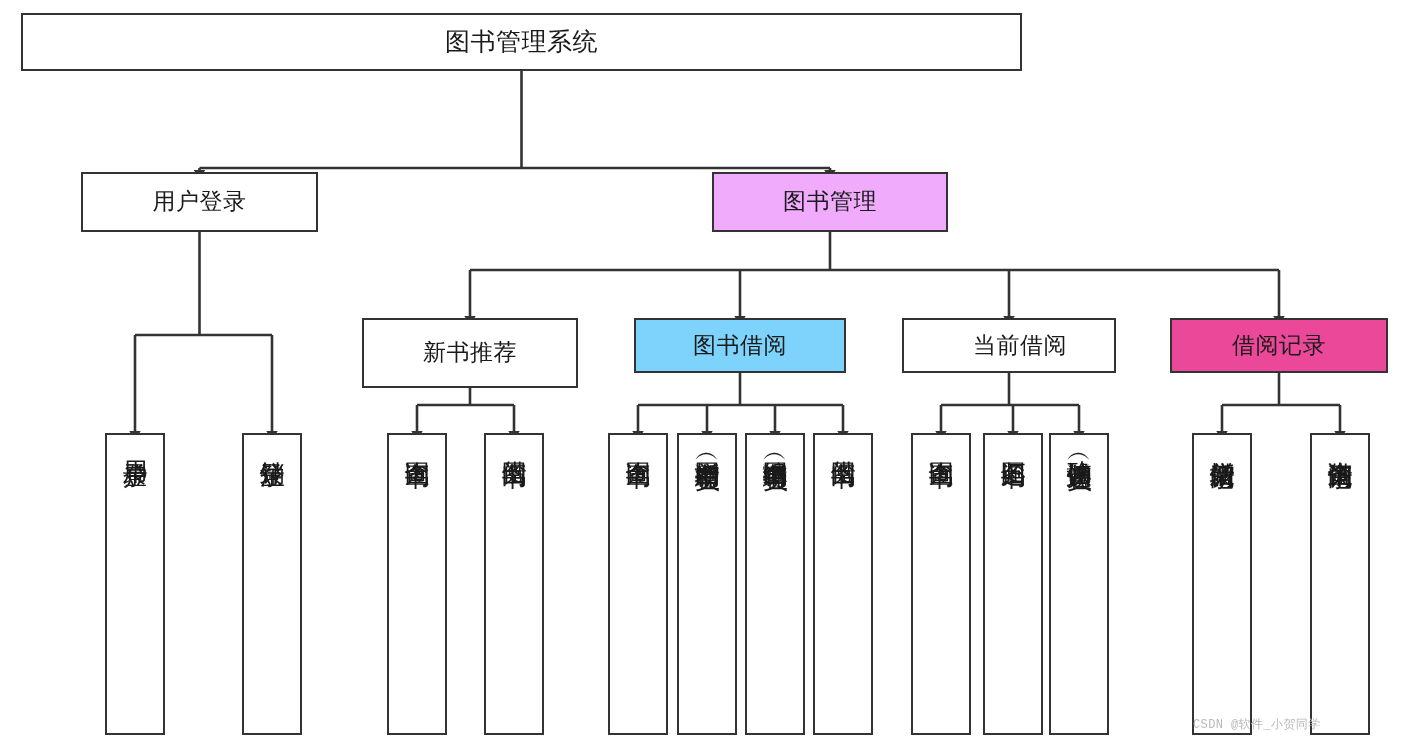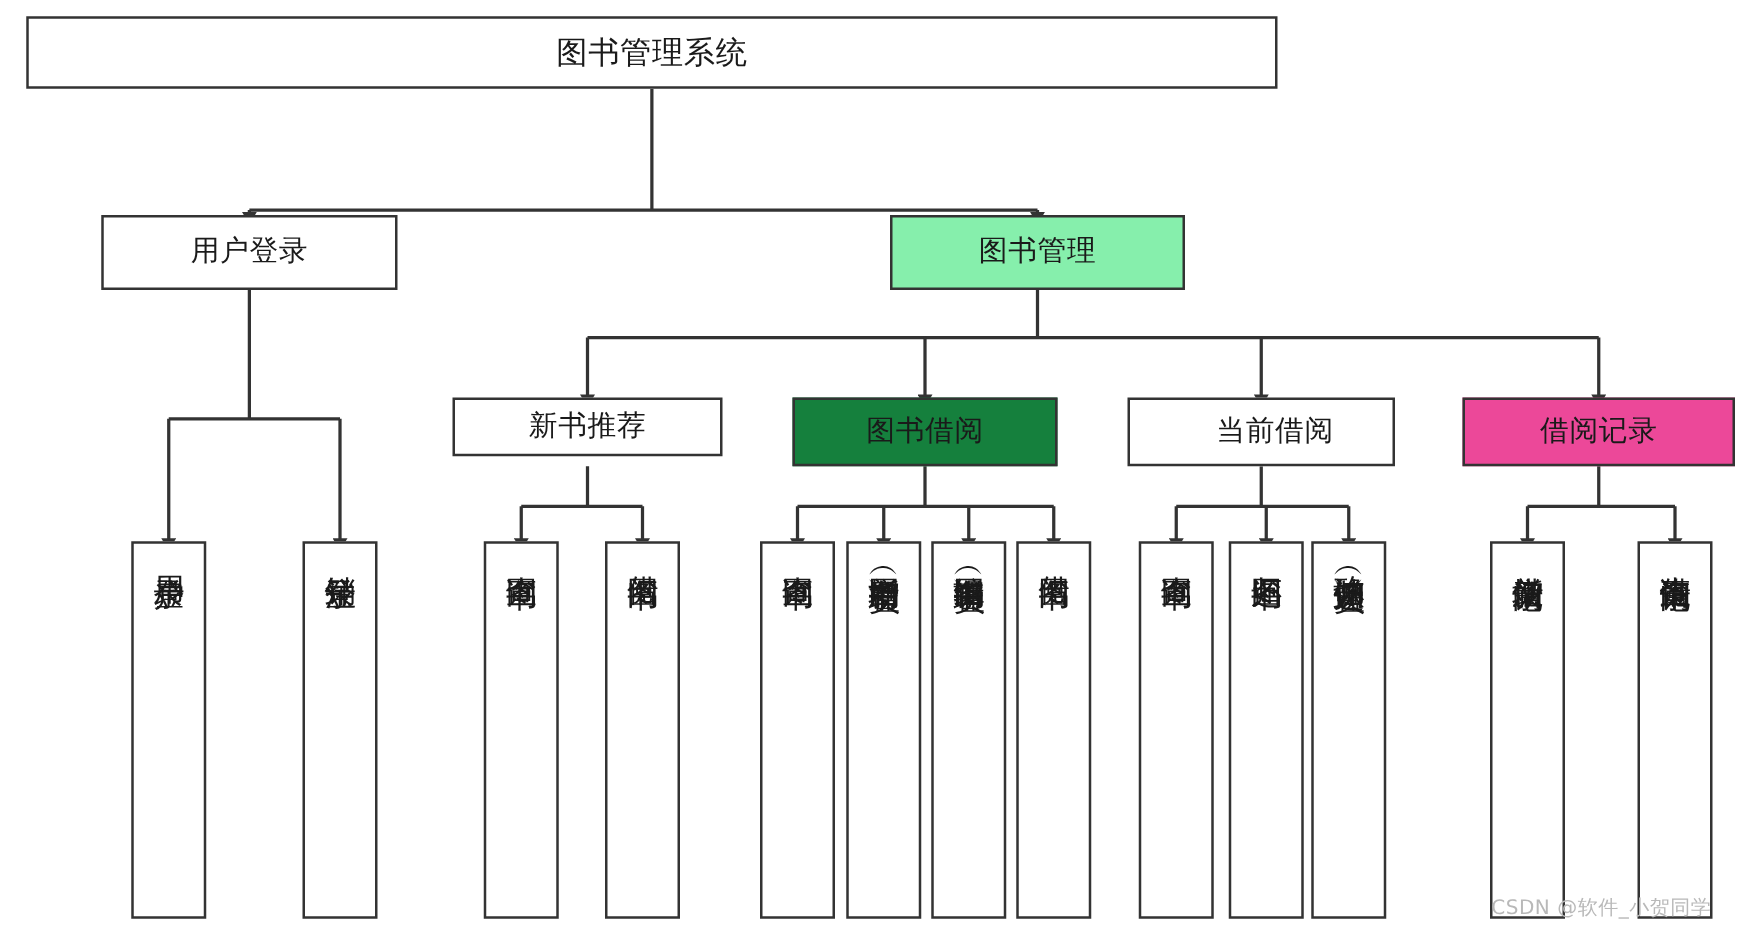--- a/index.html
+++ b/index.html
@@ -58,24 +58,25 @@
     font-size: 25px;
     letter-spacing: 1px;
     white-space: nowrap;
   }
   #node-root .node-label {
     font-size: 25px;
   }
   .watermark {
     position: absolute;
     color: #b9b9b9;
-    font-size: 16px;
+    font-size: 12px;
     letter-spacing: 0.4px;
     white-space: nowrap;
     user-select: none;
+    font-family: Liberation Mono, monospace;
   }
 </style>
 </head>
 <body>
 
 <div id="diagram-root">
 
   <svg id="edges-layer" viewBox="0 0 1405 747" width="1405" height="747" xmlns="http://www.w3.org/2000/svg">
     <defs>
       <marker id="arrowhead" markerWidth="10" markerHeight="12" refX="1.5" refY="6" orient="auto" markerUnits="userSpaceOnUse">
@@ -119,27 +120,27 @@
       </g>
   </svg>
 
   <div id="nodes-layer">
       <div class="node horizontal" id="node-root" style="left: 21px; top: 13px; width: 1001px; height: 58px; border-color: rgb(51, 51, 51); background: rgb(255, 255, 255);">
         <span class="node-label">图书管理系统</span>
       </div>
       <div class="node horizontal" id="node-user-login" style="left: 81px; top: 172px; width: 237px; height: 60px; border-color: rgb(51, 51, 51); background: rgb(255, 255, 255);">
         <span class="node-label">用户登录</span>
       </div>
-      <div class="node horizontal" id="node-book-manage" style="left: 712px; top: 172px; width: 236px; height: 60px; border-color: rgb(51, 51, 51); background: #86efac;">
+      <div class="node horizontal" id="node-book-manage" style="left: 712px; top: 172px; width: 236px; height: 60px; border-color: rgb(51, 51, 51); background: #f0abfc;">
         <span class="node-label">图书管理</span>
       </div>
-      <div class="node horizontal" id="node-new-book-rec" style="left: 362px; top: 318px; width: 216px; height: 47px; border-color: rgb(51, 51, 51); background: rgb(255, 255, 255);">
+      <div class="node horizontal" id="node-new-book-rec" style="left: 362px; top: 318px; width: 216px; height: 70px; border-color: rgb(51, 51, 51); background: rgb(255, 255, 255);">
         <span class="node-label">新书推荐</span>
       </div>
-      <div class="node horizontal" id="node-book-borrow" style="left: 634px; top: 318px; width: 212px; height: 55px; border-color: rgb(51, 51, 51); background: #15803d;">
+      <div class="node horizontal" id="node-book-borrow" style="left: 634px; top: 318px; width: 212px; height: 55px; border-color: rgb(51, 51, 51); background: #7dd3fc;">
         <span class="node-label">图书借阅</span>
       </div>
       <div class="node horizontal" id="node-current-borrow" style="left: 902px; top: 318px; width: 214px; height: 55px; border-color: rgb(51, 51, 51); background: rgb(255, 255, 255); padding-left: 22px;">
         <span class="node-label">当前借阅</span>
       </div>
       <div class="node horizontal" id="node-borrow-record" style="left: 1170px; top: 318px; width: 218px; height: 55px; border-color: rgb(51, 51, 51); background: #ec4899;">
         <span class="node-label">借阅记录</span>
       </div>
       <div class="node vertical" id="node-leaf-user-login" style="left: 105px; top: 433px; width: 60px; height: 302px; border-color: rgb(51, 51, 51); background: rgb(255, 255, 255);">
         <span class="node-label">用户登录</span>

